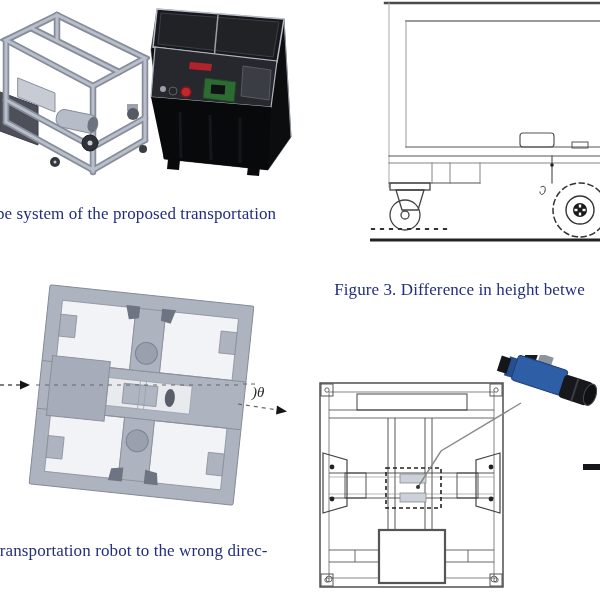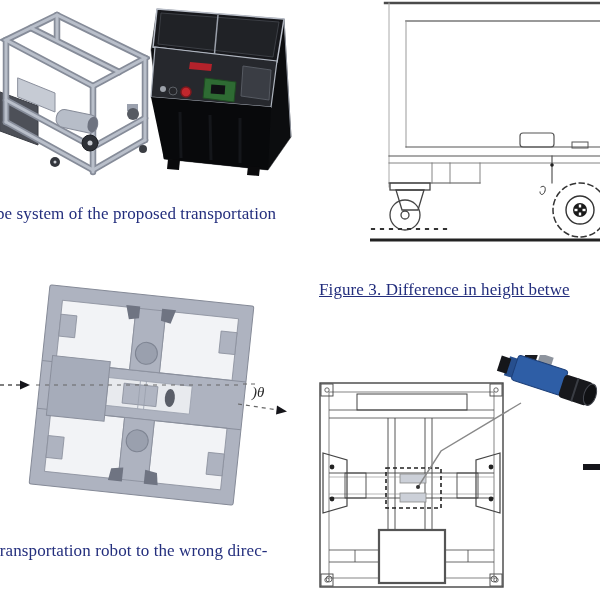--- a/index.html
+++ b/index.html
@@ -1,24 +1,24 @@
 <!DOCTYPE html>
 <html style="--page-background: #ffffff; --caption-text: #232e7d; --cad-gray: #aeb3c0; --drawing-line: #3d3d3d; --valve-blue: #2e5ea6; --arrow-black: #15151a;"><head>
 <meta charset="utf-8">
 <style>
   html,body{margin:0;padding:0;background:#fff;}
   #page{
     position:relative;width:600px;height:600px;background:var(--page-background,#fff);
-    overflow:hidden;font-family:"Liberation Serif","DejaVu Serif",serif;
+    overflow:hidden;font-family:"Liberation Serif","DejaVu Serif",serif;text-align:center;
   }
   .caption{
     position:absolute;color:var(--caption-text,#232e7d);font-size:17px;
     white-space:nowrap;letter-spacing:0.1px;
   }
-  .caption .ln{display:block;line-height:23px;white-space:nowrap;text-decoration:underline;}
+  .caption .ln{display:block;line-height:23px;white-space:nowrap;}
   .figsvg{position:absolute;display:block;}
   .theta{
     position:absolute;left:252px;top:384px;color:#2a2a2a;font-size:15px;
     font-style:italic;white-space:nowrap;
   }
   .cadfill{fill:var(--cad-gray,#aeb3c0);}
 </style>
 </head>
 <body>
 

